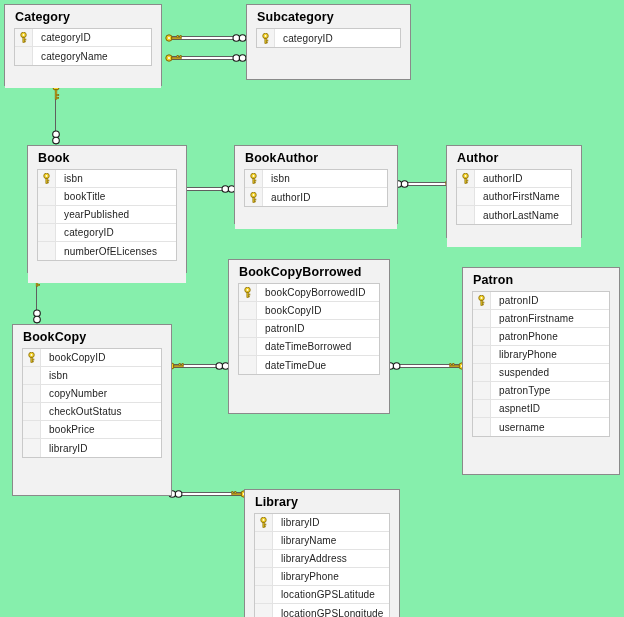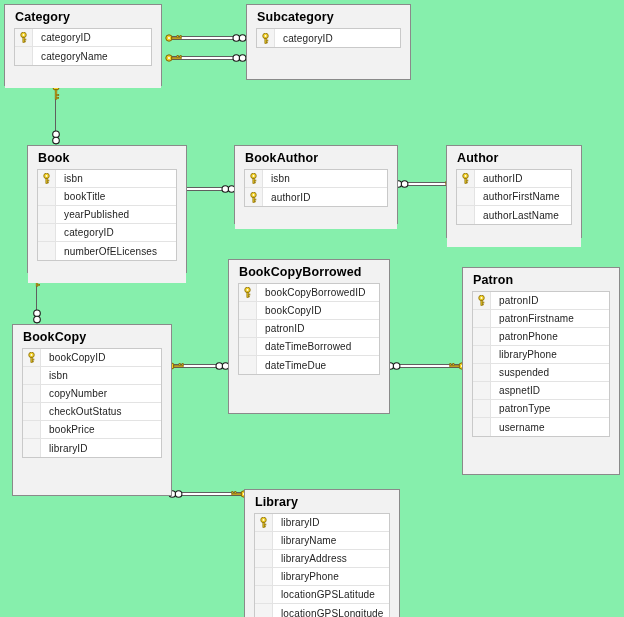--- a/index.html
+++ b/index.html
@@ -496,25 +496,25 @@
           <div class="attr-row">
             <div class="attr-gutter"></div>
             <div class="attr-name">libraryPhone</div>
           </div>
           <div class="attr-row">
             <div class="attr-gutter"></div>
             <div class="attr-name">suspended</div>
           </div>
           <div class="attr-row">
             <div class="attr-gutter"></div>
+            <div class="attr-name">patronType</div>
+          </div>
+          <div class="attr-row">
+            <div class="attr-gutter"></div>
             <div class="attr-name">aspnetID</div>
-          </div>
-          <div class="attr-row">
-            <div class="attr-gutter"></div>
-            <div class="attr-name">patronType</div>
           </div>
           <div class="attr-row">
             <div class="attr-gutter"></div>
             <div class="attr-name">username</div>
           </div>
         </div>
         <div class="entity-filler"></div>
       </div>
       <div class="entity" style="left: 12px; top: 324px; width: 160px; height: 172px;">
         <div class="entity-title">BookCopy</div>

